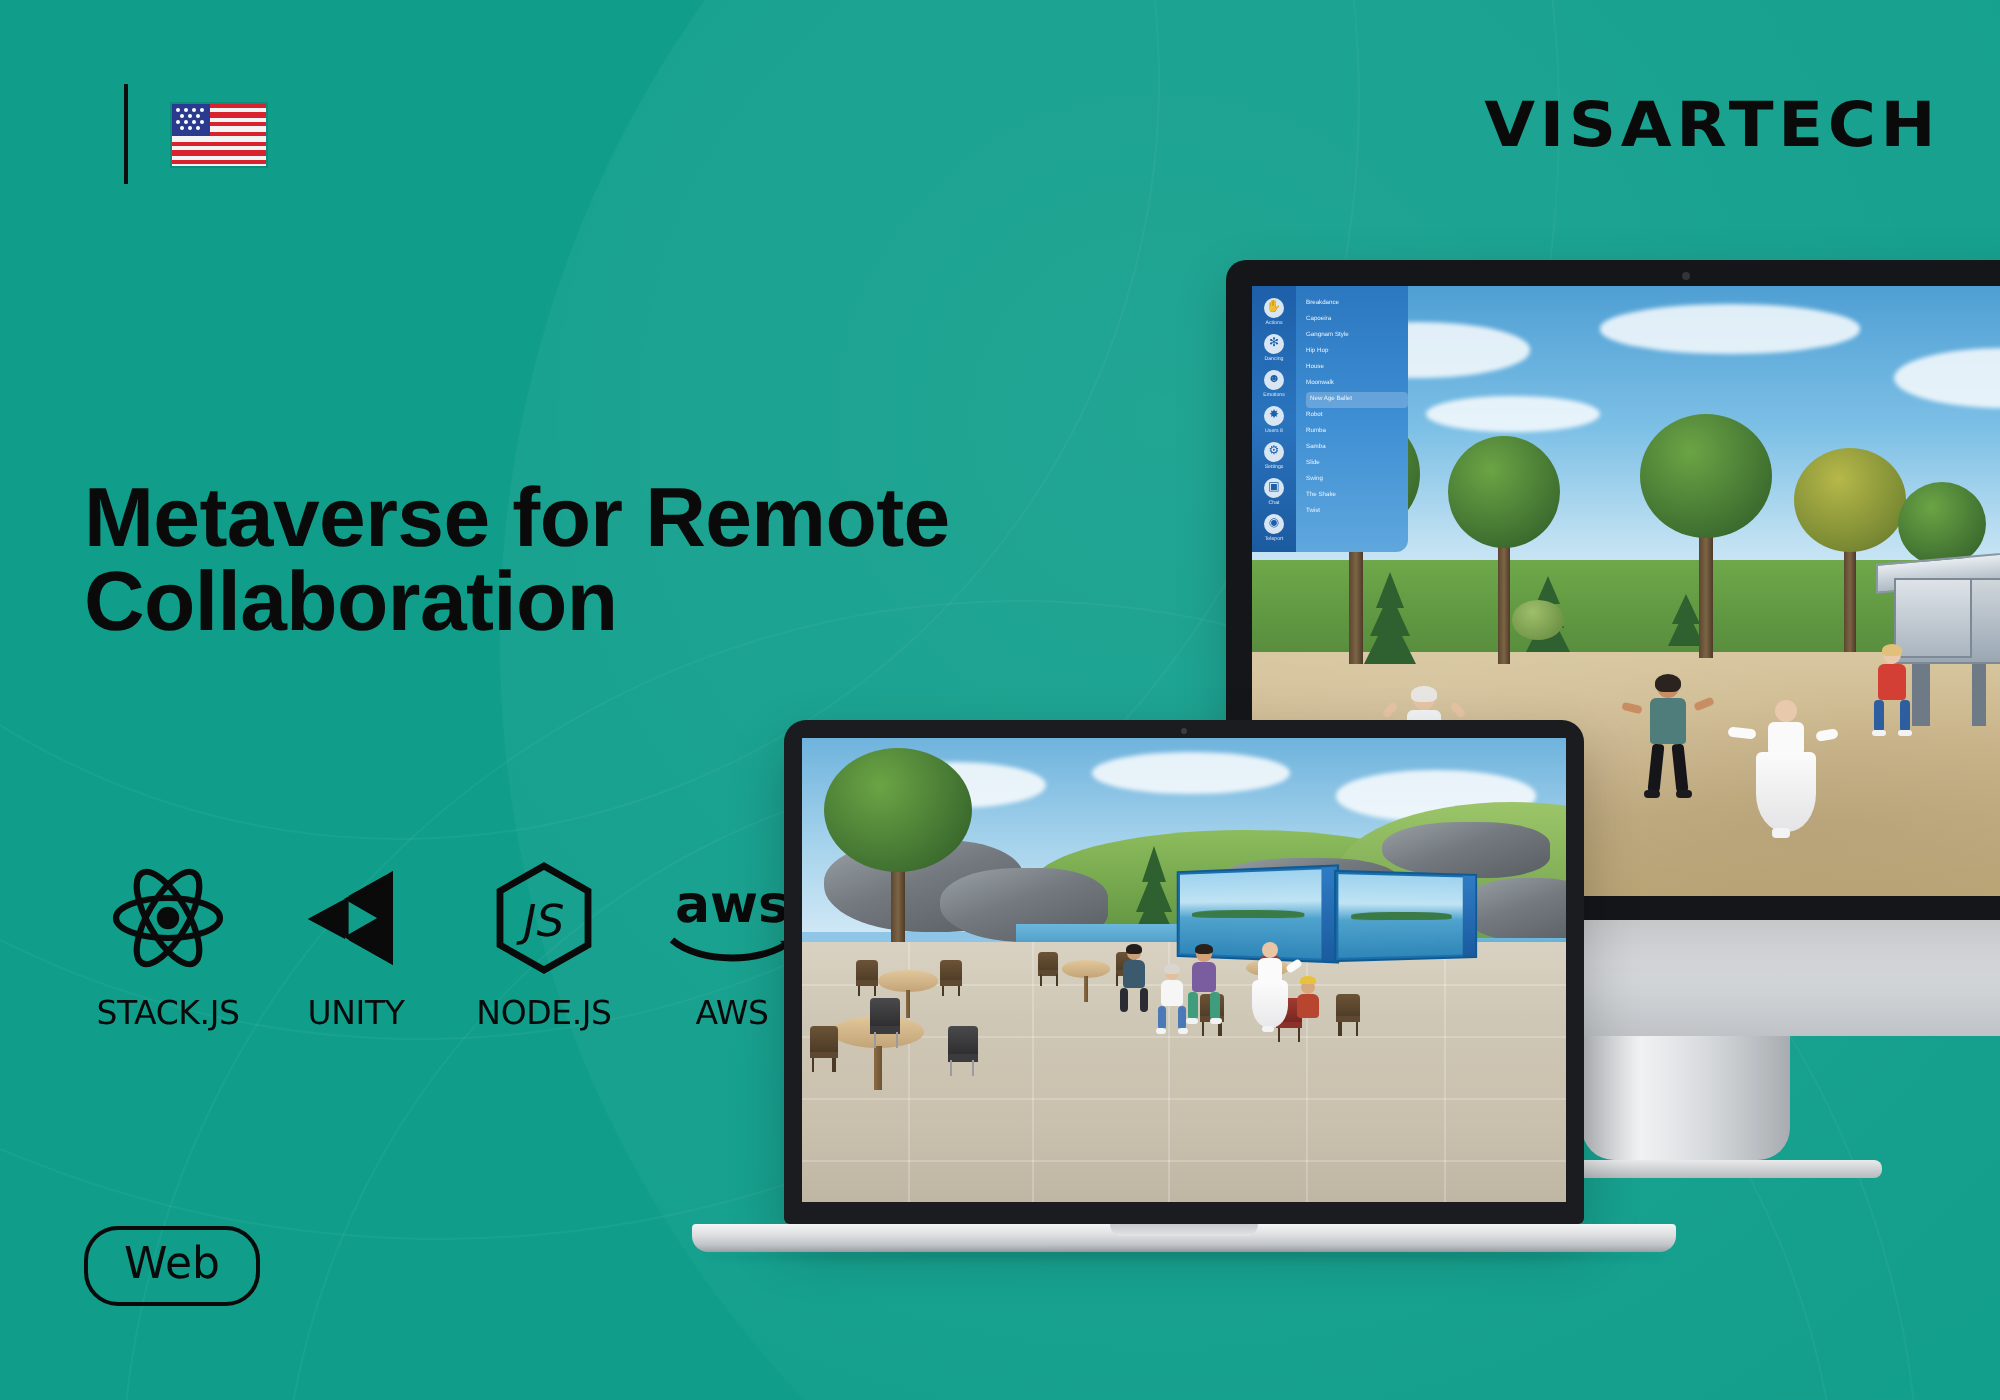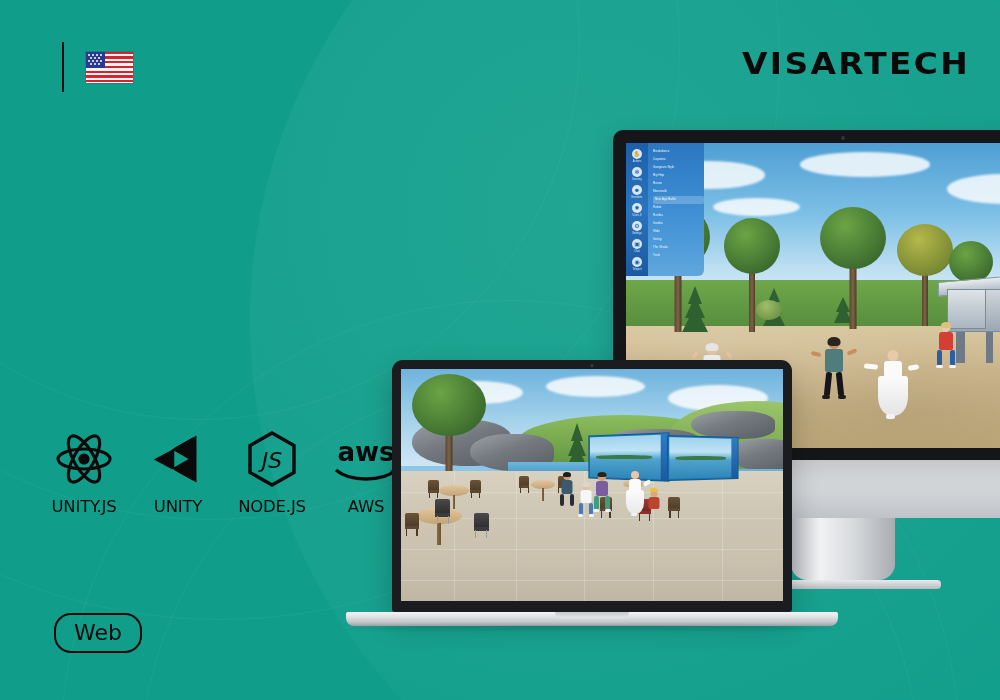--- a/index.html
+++ b/index.html
@@ -78,21 +78,21 @@
 
   .stack { position:absolute; left:42px; top:430px; display:flex; align-items:flex-end; gap:10px; }
   .stack-item { width:84px; display:flex; flex-direction:column; align-items:center; }
   .stack-icon { height:58px; display:flex; align-items:center; justify-content:center; }
   .stack-label {
     margin-top:9px; font-size:16.5px; color:#0a0a0a;
     letter-spacing:-0.2px; white-space:nowrap;
     font-family:"DejaVu Sans", sans-serif;
   }
 
-  .platforms { position:absolute; left:54px; top:613px; display:flex; gap:10px;justify-content:center; }
+  .platforms { position:absolute; left:42px; top:613px; display:flex; gap:10px;justify-content:center; }
   .pill {
     border:2px solid #0a0a0a; border-radius:17px;
     padding:5px 18px 6px;
     font-size:22px; color:#0a0a0a;
     font-family:"DejaVu Sans", sans-serif;
   }
 
   
   #imac { position:absolute; left:613px; top:130px; width:460px; }
   .imac-bezel {
@@ -307,36 +307,37 @@
       <div class="star" style="left:10px; top:8.6px"></div>
       <div class="star" style="left:14px; top:8.6px"></div>
       <div class="star" style="left:4px;  top:11.9px"></div>
       <div class="star" style="left:8px;  top:11.9px"></div>
       <div class="star" style="left:12px; top:11.9px"></div>
     </div>
   </div>
 
   <div class="logo">VISARTECH</div>
 
+  <h1 class="title">Metaverse for Remote Collaboration</h1>
 
 
   <div class="stack">
 
     <div class="stack-item">
       <div class="stack-icon">
         <svg width="58" height="52" viewBox="0 0 58 52">
           <g fill="none" stroke="#0a0a0a" stroke-width="3.1">
             <ellipse cx="29" cy="26" rx="26" ry="10"></ellipse>
             <ellipse cx="29" cy="26" rx="26" ry="10" transform="rotate(60 29 26)"></ellipse>
             <ellipse cx="29" cy="26" rx="26" ry="10" transform="rotate(120 29 26)"></ellipse>
           </g>
           <circle cx="29" cy="26" r="5.6" fill="#0a0a0a"></circle>
         </svg>
       </div>
-      <div class="stack-label">UNITY.JS</div>
+      <div class="stack-label">STACK.JS</div>
     </div>
 
     <div class="stack-item">
       <div class="stack-icon">
         <svg width="54" height="54" viewBox="0 0 54 54">
           <path d="M44 6 L24 17.5 L44 29 Z" fill="#0a0a0a"></path>
           <path d="M44 25 L24 36.5 L44 48 Z" fill="#0a0a0a"></path>
           <path d="M20 20 L6 27.5 L20 35 Z" fill="#0a0a0a"></path>
           <path d="M44 6 L24 17.5 L44 29 Z M44 25 L24 36.5 L44 48 Z M20 20 L6 27.5 L20 35 Z" fill="none" stroke="#0a0a0a" stroke-width="3"></path>
           <path d="M22 18 L22 36 M24 17 L42 7 M24 37 L42 47" fill="none" stroke="#0a0a0a" stroke-width="2.6"></path>

